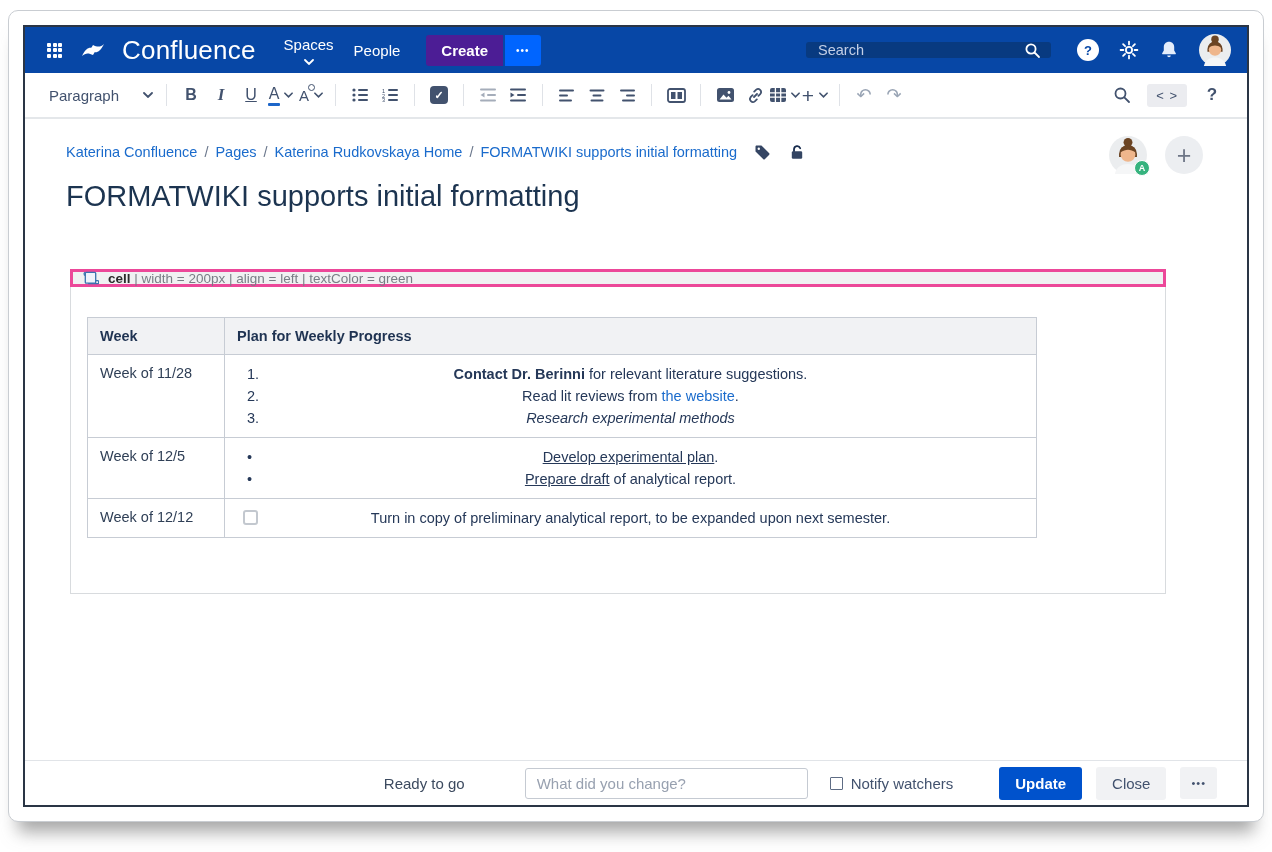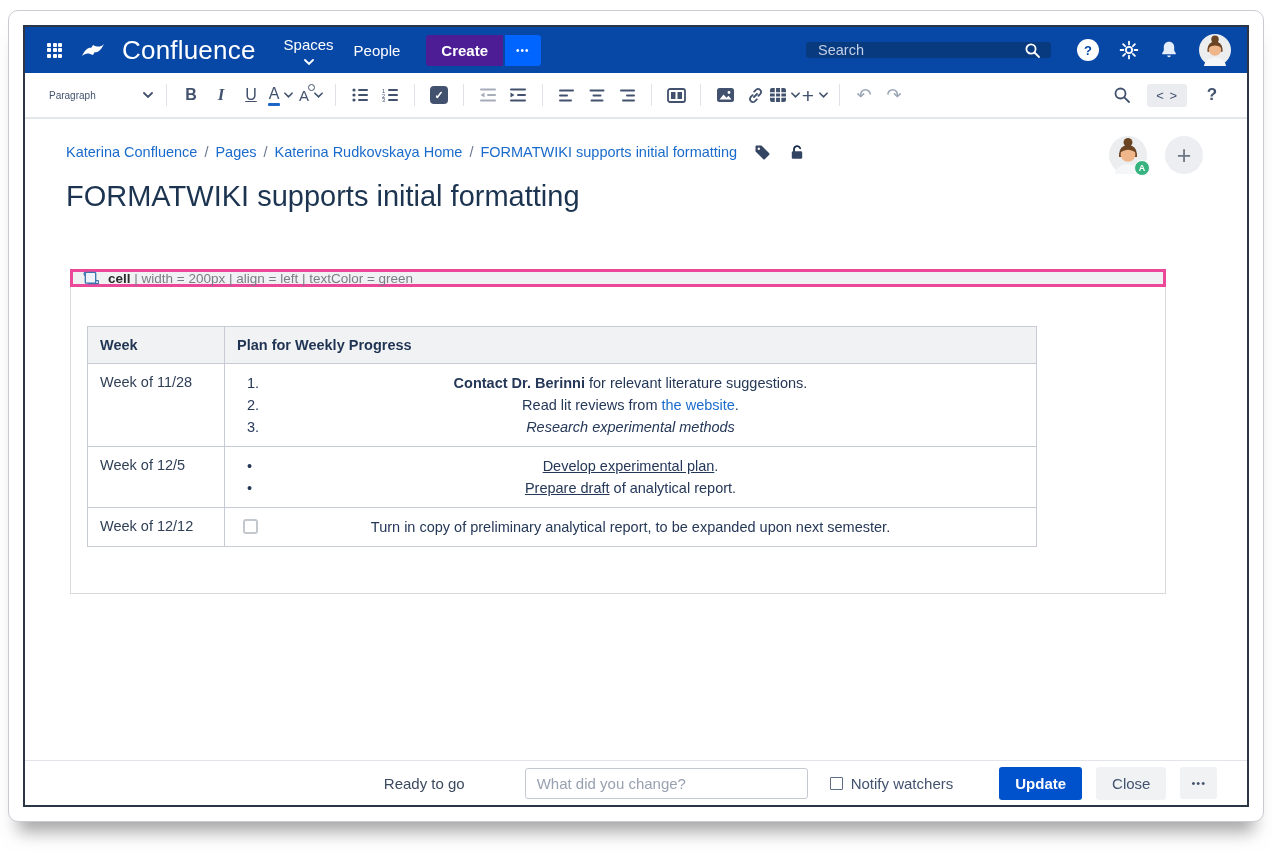--- a/index.html
+++ b/index.html
@@ -32,21 +32,21 @@
   .nav-search input::placeholder { color:#c3cfe6; }
   .help-circle { width:22px; height:22px; border-radius:50%; background:#fff; color:#0747A6; font-weight:bold; font-size:13px; display:flex; align-items:center; justify-content:center; margin:0 10px; cursor:pointer; }
   .nav-icon-btn { margin:0 10px; cursor:pointer; display:flex; align-items:center; }
   .avatar-wrap { position:relative; margin-left:10px; cursor:pointer; }
   .avatar-sm { width:32px; height:32px; display:block; }
 
   
   .toolbar { flex:0 0 46px; border-bottom:2px solid #e4e7ea; display:flex; align-items:center; padding:0 20px; color:#42526E; }
   .tb-btn { display:flex; align-items:center; justify-content:center; min-width:30px; height:32px; gap:5px; cursor:pointer; font-size:16px; }
   .tb-sep { width:1px; height:22px; background:#dfe2e7; margin:0 9px; }
-  .para-dd { width:112px; justify-content:space-between; font-size:10px; padding:0 4px; }
+  .para-dd { width:112px; justify-content:space-between; font-size:15px; padding:0 4px; }
   .glyph-b { font-weight:bold; font-size:16px; }
   .glyph-i { font-family:"Liberation Serif", serif; font-style:italic; font-size:17px; font-weight:bold; }
   .glyph-u { text-decoration:underline; font-size:16px; }
   .color-a { position:relative; font-size:16px; padding-bottom:2px; }
   .color-a::after { content:""; position:absolute; left:-1px; right:-1px; bottom:-1px; height:3px; background:#1d66c9; border-radius:1px; }
   .more-a { position:relative; font-size:15px; }
   .more-a::after { content:""; position:absolute; top:-3px; right:-6px; width:5px; height:5px; border:1.4px solid currentColor; border-radius:50%; }
   .task-glyph { width:18px; height:18px; background:#42526E; border-radius:4px; color:#fff; font-size:11px; font-weight:bold; display:flex; align-items:center; justify-content:center; }
   .disabled { color:#A5ADBA; }
   .glyph-arrow { font-size:18px; color:#9AA5B5; }
@@ -64,21 +64,21 @@
   .avatar-lg { width:38px; height:38px; display:block; }
   .badge { position:absolute; right:-3px; bottom:-2px; width:16px; height:16px; background:#36B37E; border:1.5px solid #fff; border-radius:50%; color:#fff; font-size:9px; font-weight:bold; display:flex; align-items:center; justify-content:center; }
   .plus-circle { width:38px; height:38px; border-radius:50%; background:#ECEEF1; color:#6E7686; font-size:25px; font-weight:300; display:flex; align-items:center; justify-content:center; cursor:pointer; }
   .page-title { margin-top:20px; font-size:29px; font-weight:400; color:#1c3450; }
 
   
   .macro { margin-top:56px; margin-left:4px; width:1096px; }
   .macro-head { height:18px; background:#f0f1f2; border:3px solid #ec4899; display:flex; align-items:center; padding:0 9px; gap:9px; font-size:13.5px; }
   .macro-name { font-weight:bold; color:#2b2b2b; }
   .macro-params { color:#787d85; }
-  .macro-body { border:1px solid #d8dbde; border-top:none; height:307px; background:#fff; padding:39px 0 0 16px; }
+  .macro-body { border:1px solid #d8dbde; border-top:none; height:307px; background:#fff; padding:30px 0 0 16px; }
 
   table.week-table { border-collapse:collapse; width:950px; font-size:14.5px; color:#253858; table-layout:fixed; }
   .week-table th, .week-table td { border:1px solid #c7ccd4; }
   .week-table th { background:#f1f2f4; text-align:left; padding:10px 12px; font-size:14.5px; color:#1f3352; }
   td.week { vertical-align:top; padding:10px 12px; color:#2f3f56; }
   td.plan { padding:8px 8px; }
   ul.plan-list { list-style:none; margin:0; padding:0; }
   .plan-list li { position:relative; text-align:center; line-height:22px; }
   .plan-list .marker { position:absolute; left:14px; top:0; }
   .task-box { position:absolute; left:10px; top:3px; width:15px; height:15px; border:2px solid #c3c8cf; border-radius:3px; background:#fff; cursor:pointer; }

